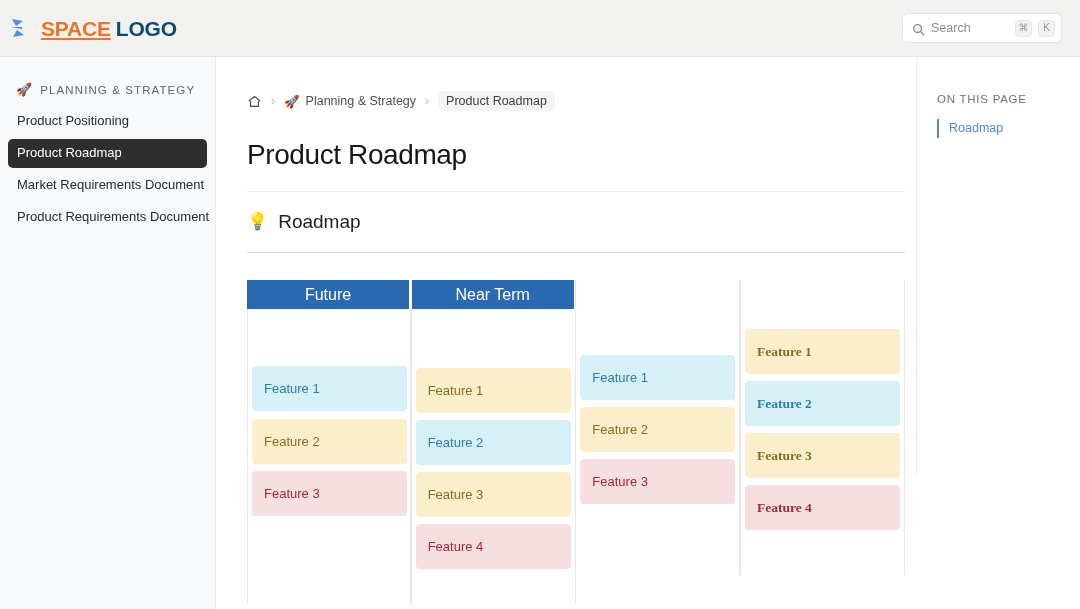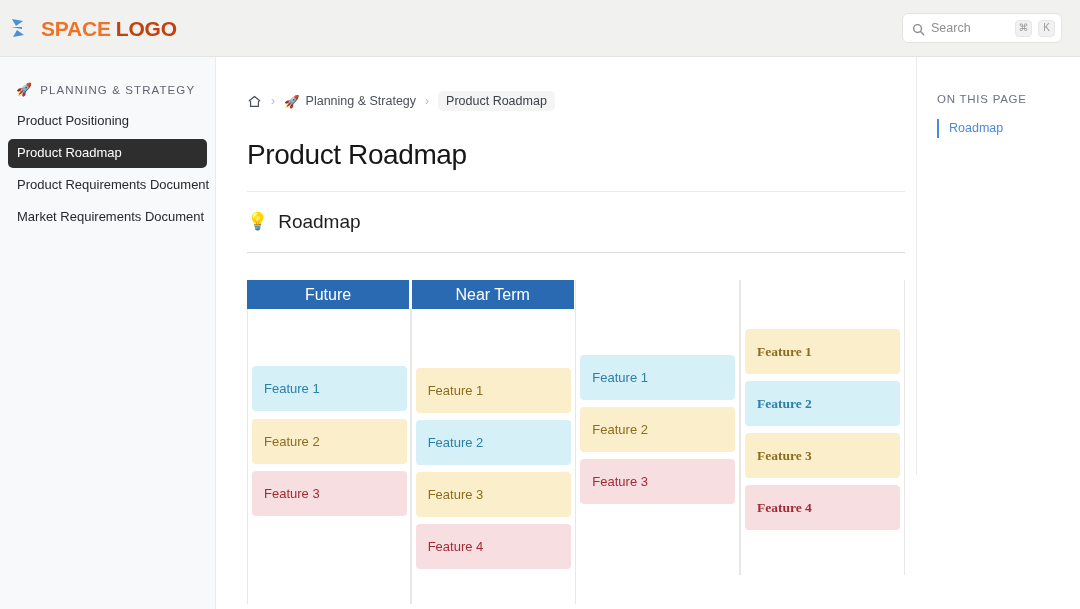--- a/index.html
+++ b/index.html
@@ -38,22 +38,22 @@
     position: relative;
     flex: none;
   }
   .logo-text {
     font-size: 21px;
     font-weight: bold;
     letter-spacing: -0.2px;
     line-height: 1;
     white-space: nowrap;
   }
-  .logo-space { color: #ef7226; }
-  .logo-word  { color: #c2410c; margin-left: 5px; }
+  .logo-space { color: #ef7226; text-decoration: underline; }
+  .logo-word  { color: #0c4a6e; margin-left: 5px; }
 
   
   .search {
     width: 160px; height: 30px;
     background: #ffffff;
     border: 1px solid #e3e3e2;
     border-radius: 6px;
     display: flex;
     align-items: center;
     padding: 0 6px 0 9px;
@@ -293,22 +293,22 @@
 
 <div class="sidebar">
 
   <div class="nav-group-title">
     <span class="nav-emoji">🚀</span>
     <span>PLANNING &amp; STRATEGY</span>
   </div>
 
   <div class="nav-item">Product Positioning</div>
   <div class="nav-item active">Product Roadmap</div>
+  <div class="nav-item">Market Requirements Document</div>
   <div class="nav-item">Product Requirements Document</div>
-  <div class="nav-item">Market Requirements Document</div>
 
 </div>
 
 <div class="main">
 
   <div class="breadcrumb">
     <span class="home-icon">
       <svg viewBox="0 0 16 16" width="15" height="15" aria-hidden="true">
         <path d="M2.4 7.2 8 2.6l5.6 4.6" fill="none" stroke="#4a4f57" stroke-width="1.3" stroke-linecap="round" stroke-linejoin="round"></path>
         <path d="M3.8 7.9v5.3h8.4V7.9" fill="none" stroke="#4a4f57" stroke-width="1.3" stroke-linecap="round" stroke-linejoin="round"></path>

